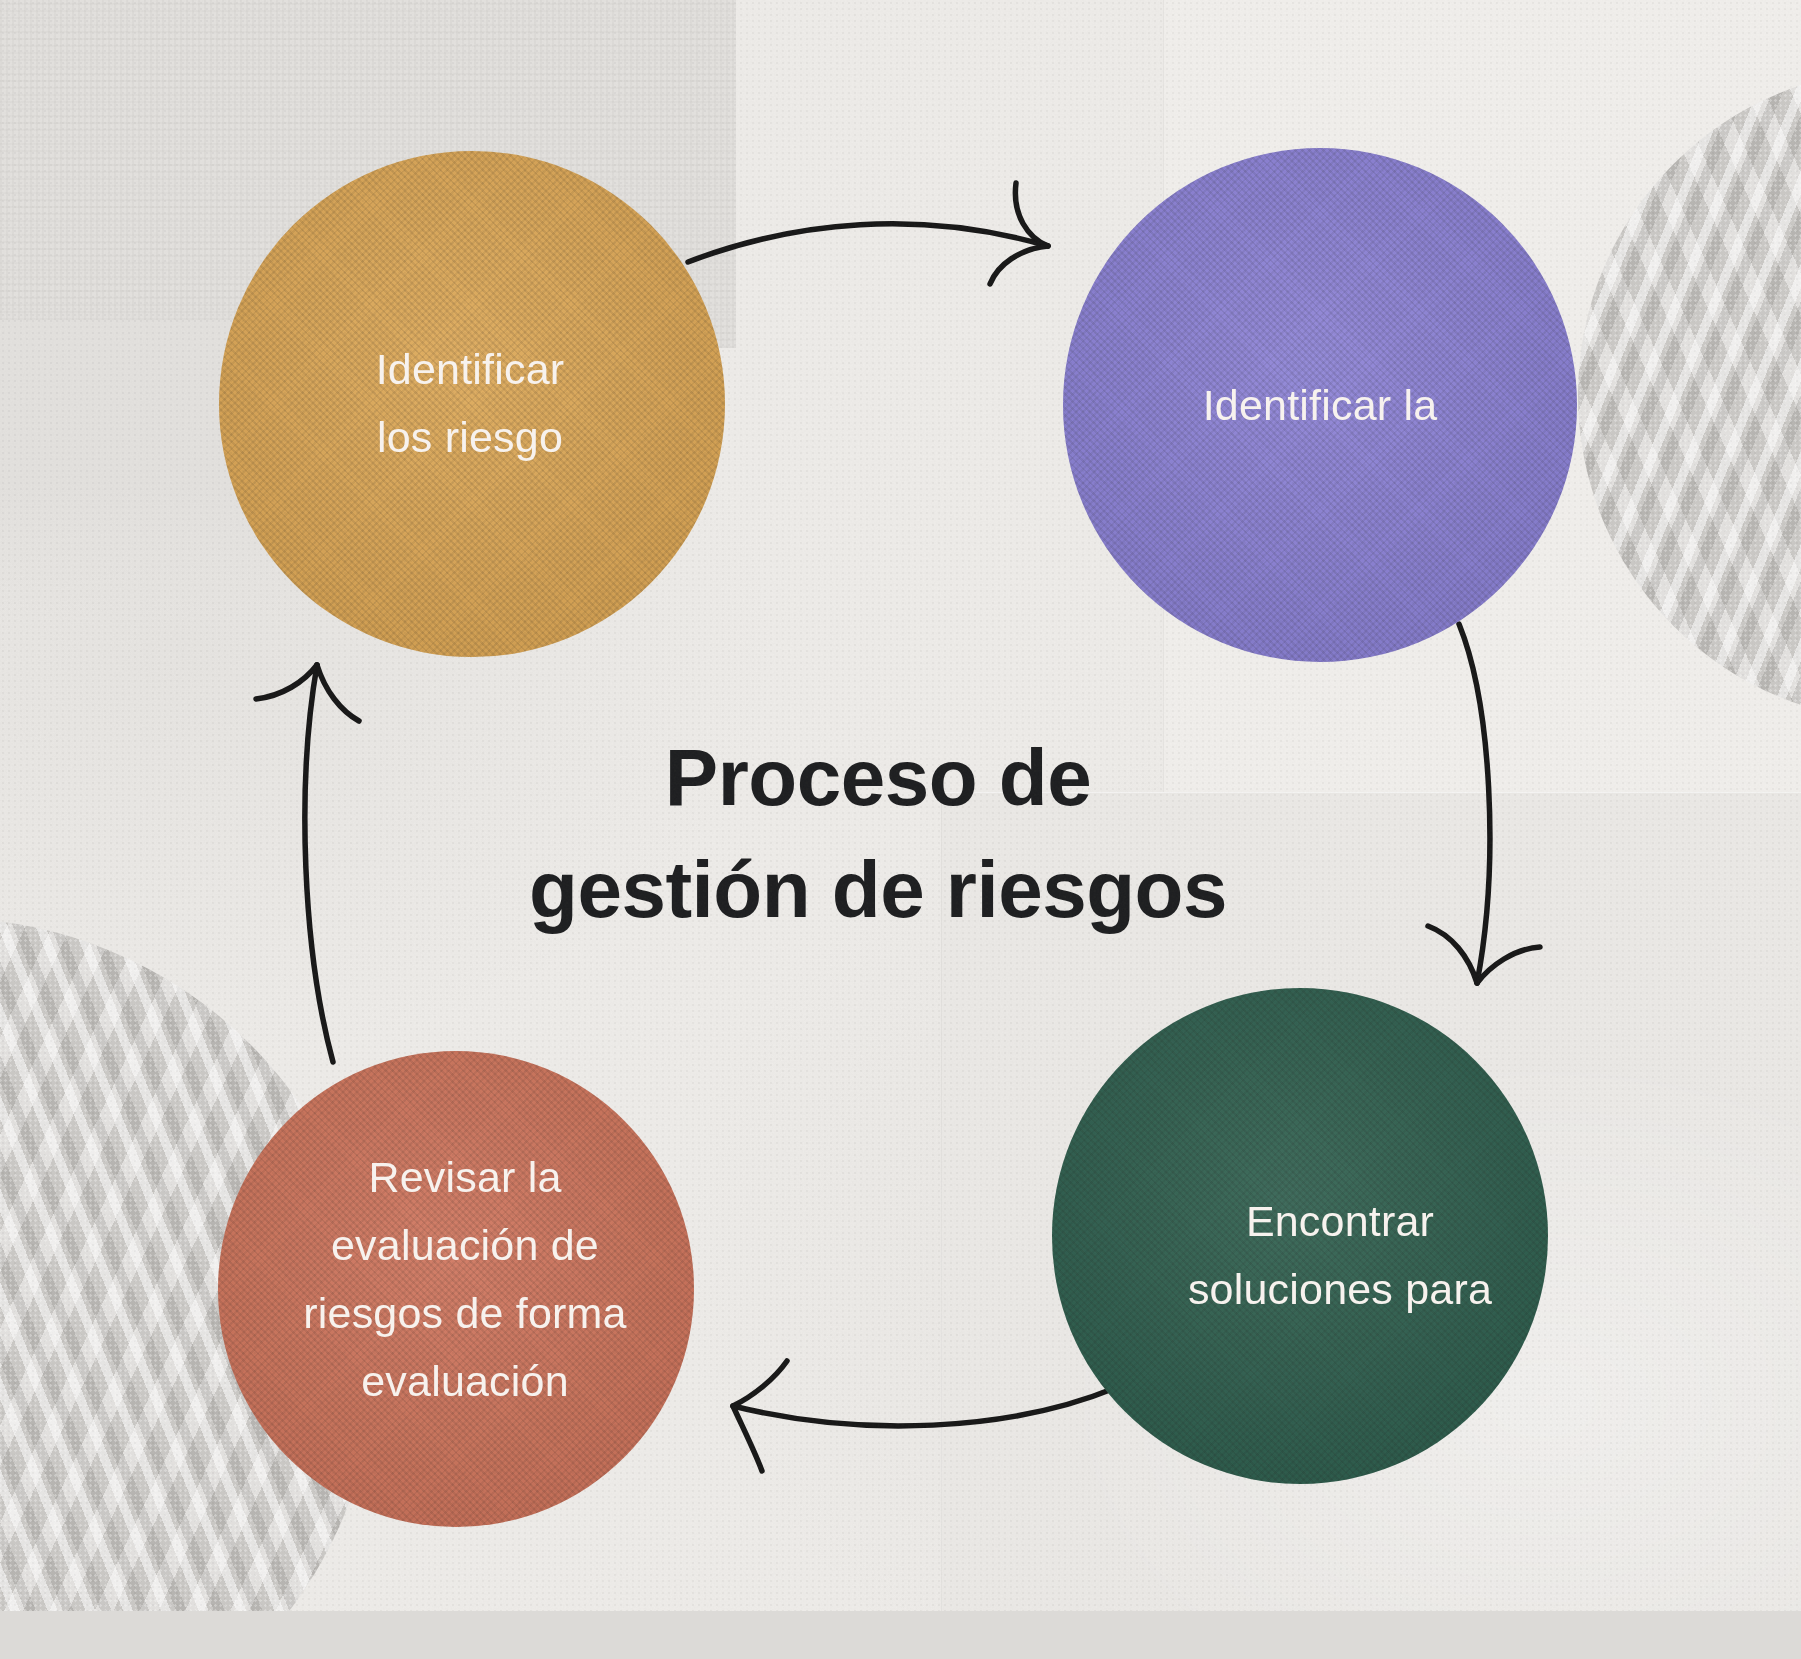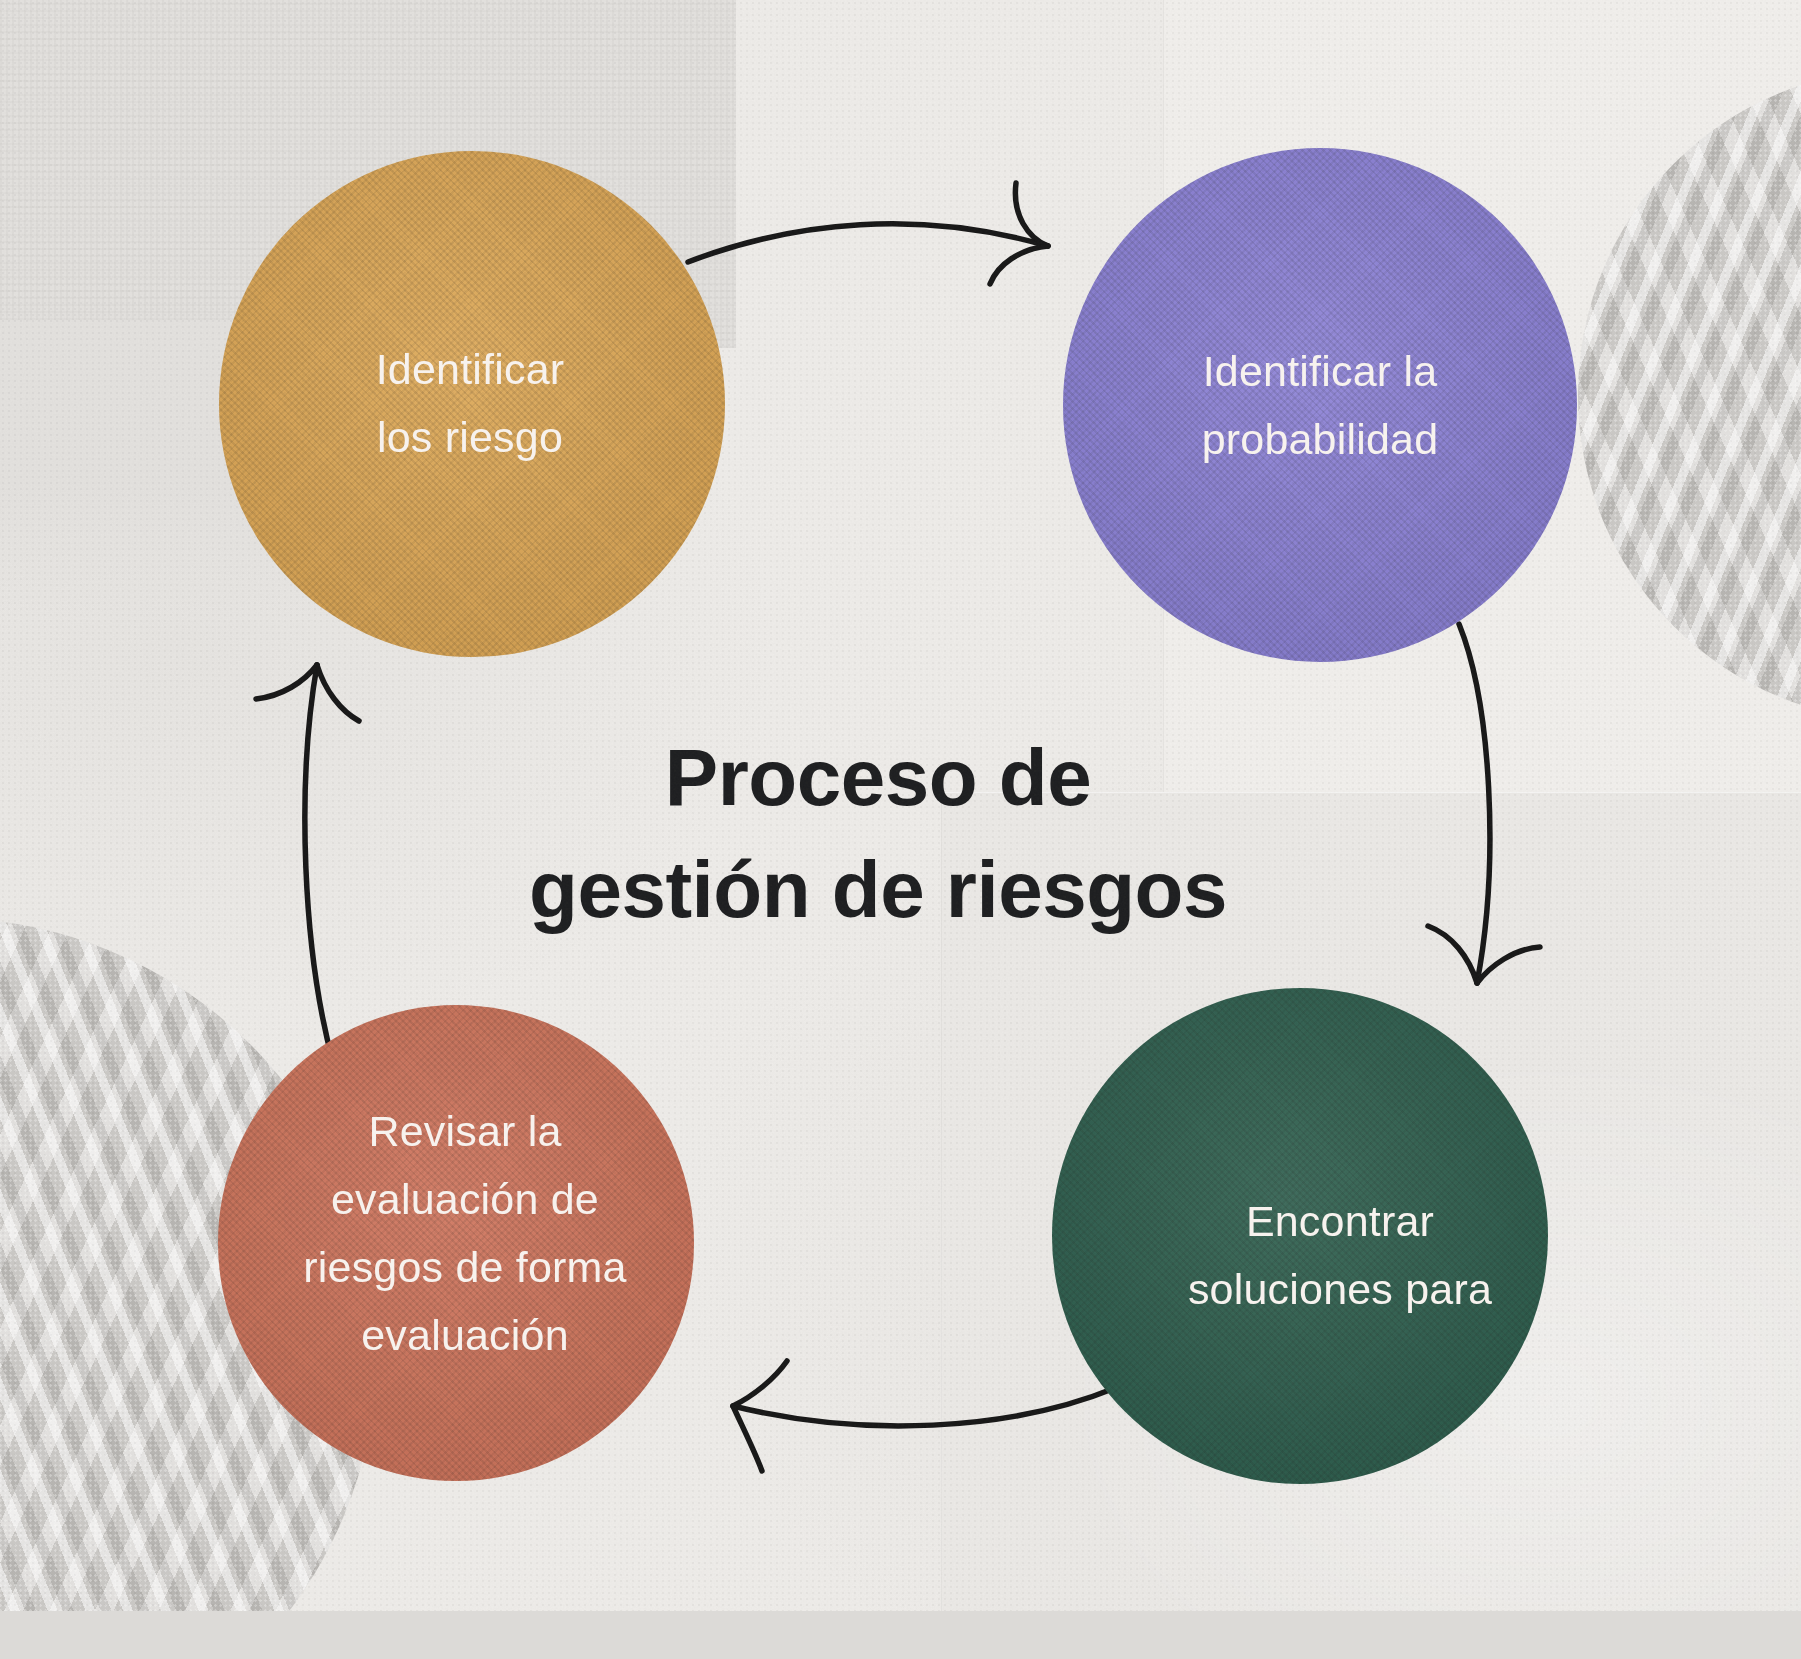--- a/index.html
+++ b/index.html
@@ -67,21 +67,21 @@
   .step::before{
     content:"";position:absolute;inset:0;border-radius:50%;
     background-image:
       repeating-linear-gradient(45deg, rgba(25,22,18,0.09) 0 2px, rgba(0,0,0,0) 2px 5px),
       repeating-linear-gradient(-45deg, rgba(25,22,18,0.07) 0 2px, rgba(0,0,0,0) 2px 5px),
       radial-gradient(circle at 48% 42%, rgba(255,255,255,0.09), rgba(0,0,0,0.07) 88%);
   }
   .step-1{left:219px;top:151px;width:506px;height:506px;}
   .step-2{left:1063px;top:148px;width:514px;height:514px;}
   .step-3{left:1052px;top:988px;width:496px;height:496px;}
-  .step-4{left:218px;top:1005px;width:476px;height:476px;}
+  .step-4{left:218px;top:1051px;width:476px;height:476px;}
   .step-label{
     position:relative;z-index:1;
     color:#F7F2EE;font-size:43px;line-height:68px;font-weight:500;
     text-align:center;letter-spacing:0.2px;white-space:nowrap;
   }
   .step-label span{display:block;}
   .step-1 .step-label{transform:translate(-2px,-1px);}
   .step-2 .step-label{transform:translate(0,0);}
   .step-3 .step-label{transform:translate(24px,19px);margin-left:32px;}
   .step-4 .step-label{transform:translate(9px,-10px);}
@@ -137,21 +137,20 @@
   <div class="step step-1" style="background-color: rgb(223, 168, 84);">
     <div class="step-label">
       <span>Identificar</span>
       <span>los riesgo</span>
     </div>
   </div>
 
   <div class="step step-2" style="background-color: rgb(139, 129, 216);">
     <div class="step-label">
       <span>Identificar la</span>
-      <span>probabilidad</span>
     </div>
   </div>
 
   <div class="step step-3" style="background-color: rgb(43, 93, 76);">
     <div class="step-label">
       <span>Encontrar</span>
       <span>soluciones para</span>
     </div>
   </div>
 

